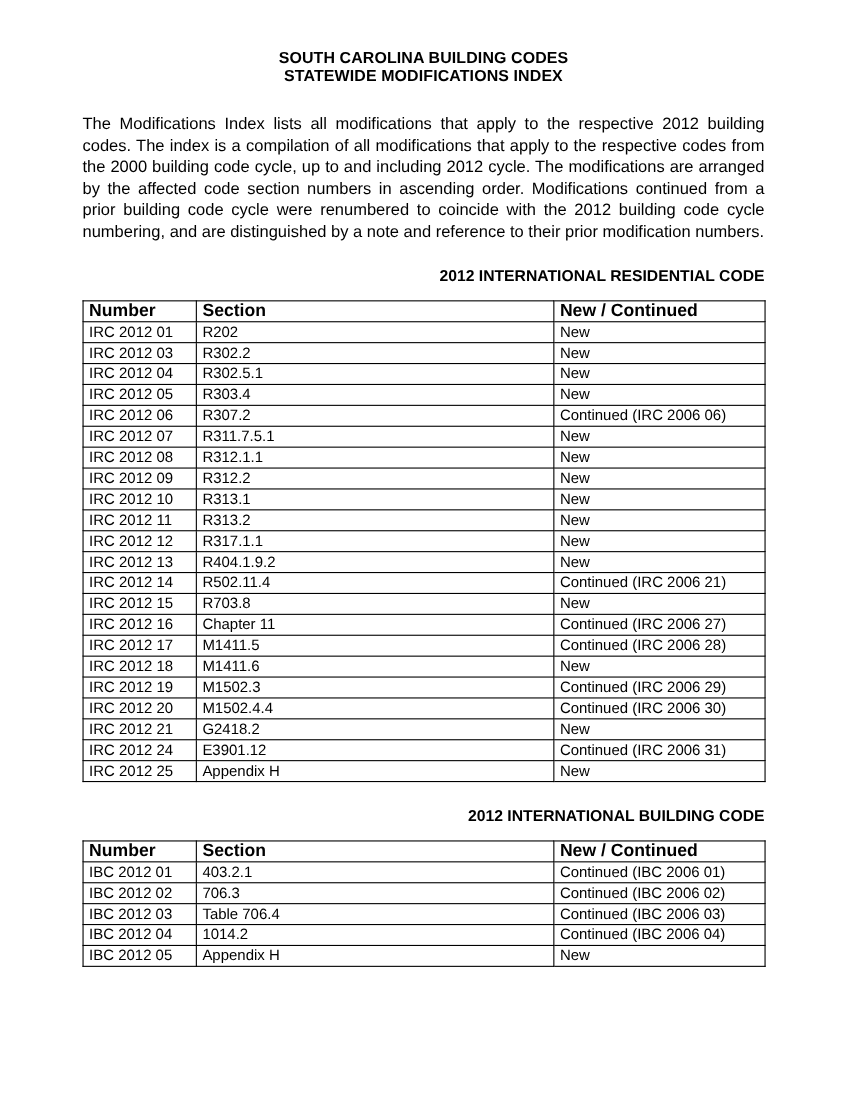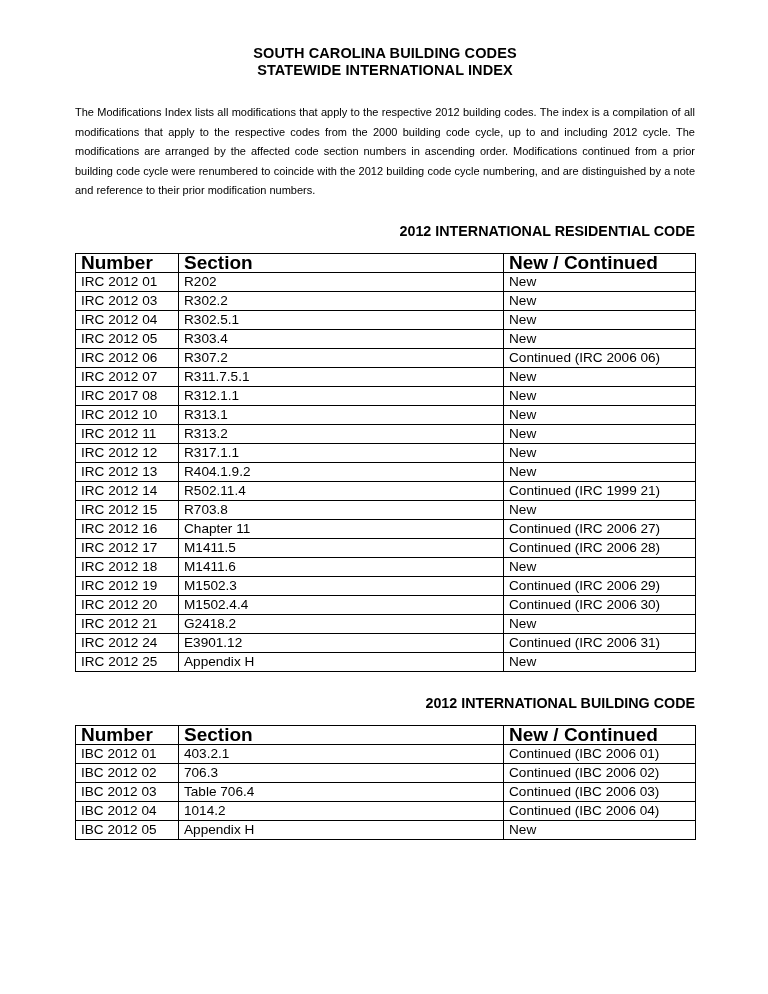--- a/index.html
+++ b/index.html
@@ -39,21 +39,21 @@
     margin: 0;
   }
   .title-block {
     padding-top: 45px;
   }
 
   
   .intro {
     margin: 0;
     padding-top: 24px;
-    font-size: 11px;
+    font-size: 15px;
     line-height: 19.6px;
     text-align: justify;
     text-justify: inter-word;
   }
 
   
   .section-heading {
     text-align: right;
     font-weight: bold;
     font-size: 14.3px;
@@ -83,36 +83,36 @@
     padding: 1px 0 1px 5px;
     text-align: left;
     vertical-align: middle;
     height: 16px;
     line-height: 16px;
     white-space: nowrap;
     overflow: hidden;
   }
   table.codes th {
     font-weight: bold;
-    font-size: 19px;
+    font-size: 16px;
     margin-top: 40px;
   }
   table.codes td {
     font-weight: normal;
   }
 </style>
 </head>
 <body>
 
 <div class="page">
   <div class="content">
 
     <div class="title-block">
       <div class="doc-title">SOUTH CAROLINA BUILDING CODES</div>
-      <div class="doc-title">STATEWIDE INTERNATIONAL INDEX</div>
+      <div class="doc-title">STATEWIDE MODIFICATIONS INDEX</div>
     </div>
 
     <p class="intro">The Modifications Index lists all modifications that apply to the respective 2012 building codes. The index is a compilation of all modifications that apply to the respective codes from the 2000 building code cycle, up to and including 2012 cycle. The modifications are arranged by the affected code section numbers in ascending order. Modifications continued from a prior building code cycle were renumbered to coincide with the 2012 building code cycle numbering, and are distinguished by a note and reference to their prior modification numbers.</p>
 
     <div class="section-heading heading-irc">2012 INTERNATIONAL RESIDENTIAL CODE</div>
 
     <table class="codes table-irc">
       <colgroup>
         <col class="c-number">
         <col class="c-section">
@@ -150,22 +150,27 @@
             <td>IRC 2012 06</td>
             <td>R307.2</td>
             <td>Continued (IRC 2006 06)</td>
           </tr>
         <tr>
             <td>IRC 2012 07</td>
             <td>R311.7.5.1</td>
             <td>New</td>
           </tr>
         <tr>
-            <td>IRC 2017 08</td>
+            <td>IRC 2012 08</td>
             <td>R312.1.1</td>
+            <td>New</td>
+          </tr>
+        <tr>
+            <td>IRC 2012 09</td>
+            <td>R312.2</td>
             <td>New</td>
           </tr>
         <tr>
             <td>IRC 2012 10</td>
             <td>R313.1</td>
             <td>New</td>
           </tr>
         <tr>
             <td>IRC 2012 11</td>
             <td>R313.2</td>
@@ -177,21 +182,21 @@
             <td>New</td>
           </tr>
         <tr>
             <td>IRC 2012 13</td>
             <td>R404.1.9.2</td>
             <td>New</td>
           </tr>
         <tr>
             <td>IRC 2012 14</td>
             <td>R502.11.4</td>
-            <td>Continued (IRC 1999 21)</td>
+            <td>Continued (IRC 2006 21)</td>
           </tr>
         <tr>
             <td>IRC 2012 15</td>
             <td>R703.8</td>
             <td>New</td>
           </tr>
         <tr>
             <td>IRC 2012 16</td>
             <td>Chapter 11</td>
             <td>Continued (IRC 2006 27)</td>

